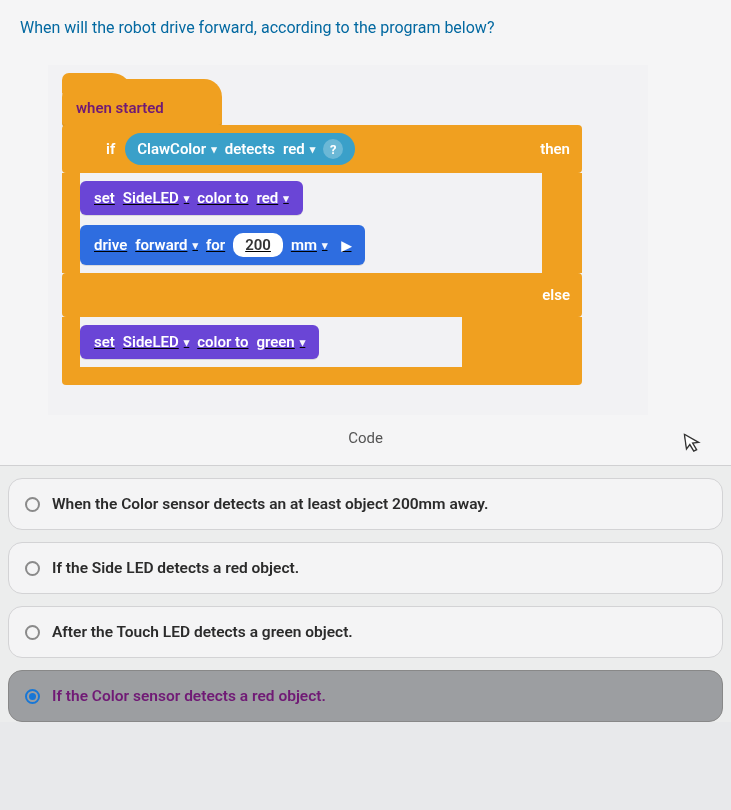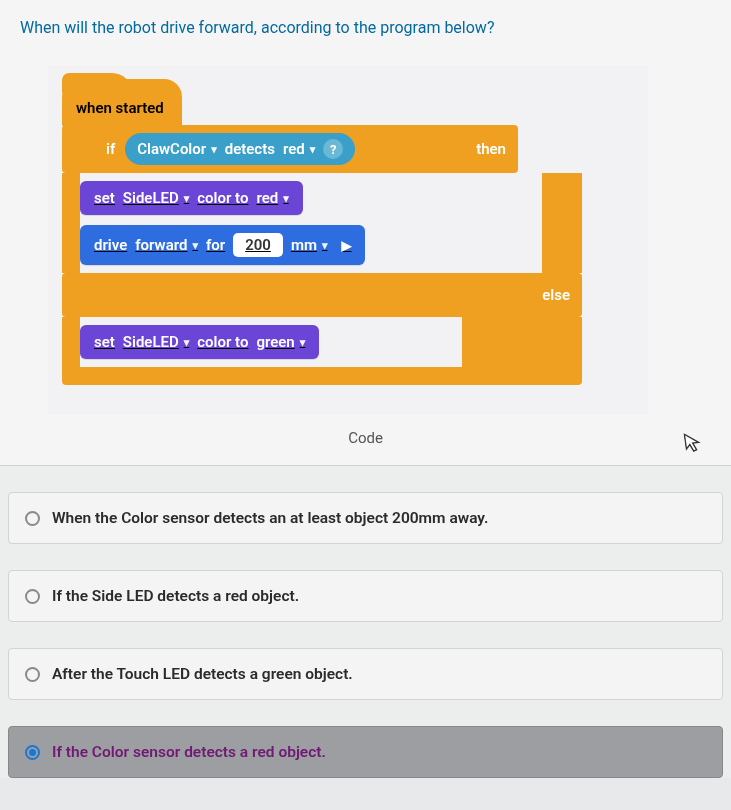--- a/index.html
+++ b/index.html
@@ -27,26 +27,26 @@
     background-position: 6px 6px;
     width: 600px;
     margin: 0 auto 8px 28px;
     padding: 14px 14px 30px 14px;
     position: relative;
   }
 
   
   .hat-block {
     background: #f0a020;
-    color: #000000;
+    color: #701a75;
     font-size: 15px;
     font-weight: 600;
     border-radius: 18px 18px 4px 4px;
     padding: 20px 14px 10px 14px;
-    width: 120px;
+    width: 160px;
     position: relative;
     box-shadow: inset 0 -2px 0 rgba(0,0,0,0.08);
   }
   .hat-block::before {
     content: "";
     position: absolute;
     top: -6px; left: 0;
     width: 70px; height: 20px;
     background: #f0a020;
     border-radius: 14px 40px 0 0;
@@ -63,21 +63,21 @@
     color: #fff;
     display: flex;
     align-items: center;
     padding: 8px 12px 8px 10px;
     gap: 10px;
     border-radius: 4px;
     font-size: 15px;
     font-weight: 600;
     min-height: 44px;
   }
-  .cblock-if { width: 456px; padding-left: 44px; }
+  .cblock-if { width: 520px; padding-left: 44px; }
   .cblock-else { width: 520px; justify-content: flex-end; }
   .cblock-foot { width: 520px; height: 18px; background:#f0a020; border-radius: 0 0 4px 4px;}
   .cblock-arm {
     background: #f0a020;
     width: 18px;
   }
   .cblock-body {
     display: flex;
   }
   .cblock-inner {
@@ -133,21 +133,21 @@
     border-radius: 50%;
     width: 20px; height: 20px;
     display: inline-flex;
     align-items: center; justify-content: center;
     font-size: 13px;
     font-weight: 700;
   }
   .oval-input {
     background: #fff;
     color: #333;
-    border-radius: 5px;
+    border-radius: 10px;
     padding: 3px 12px;
     font-weight: 600;
     min-width: 34px;
     text-align: center;
   }
   .play {
     color: #fff;
     font-size: 13px;
     margin-left: 6px;
   }
@@ -160,22 +160,22 @@
   }
 
   
   .answers {
     border-top: 1px solid #d0d0d2;
     background: #eceded;
   }
   .option {
     background: #f4f4f5;
     border: 1px solid #d3d3d5;
-    border-radius: 4px;
-    margin: 26px 8px;
+    border-radius: 14px;
+    margin: 12px 8px;
     padding: 16px 16px;
     font-size: 15.5px;
     font-weight: 600;
     color: #2b2b2b;
     display: flex;
     align-items: center;
     gap: 12px;
     cursor: pointer;
   }
   .option .radio {

